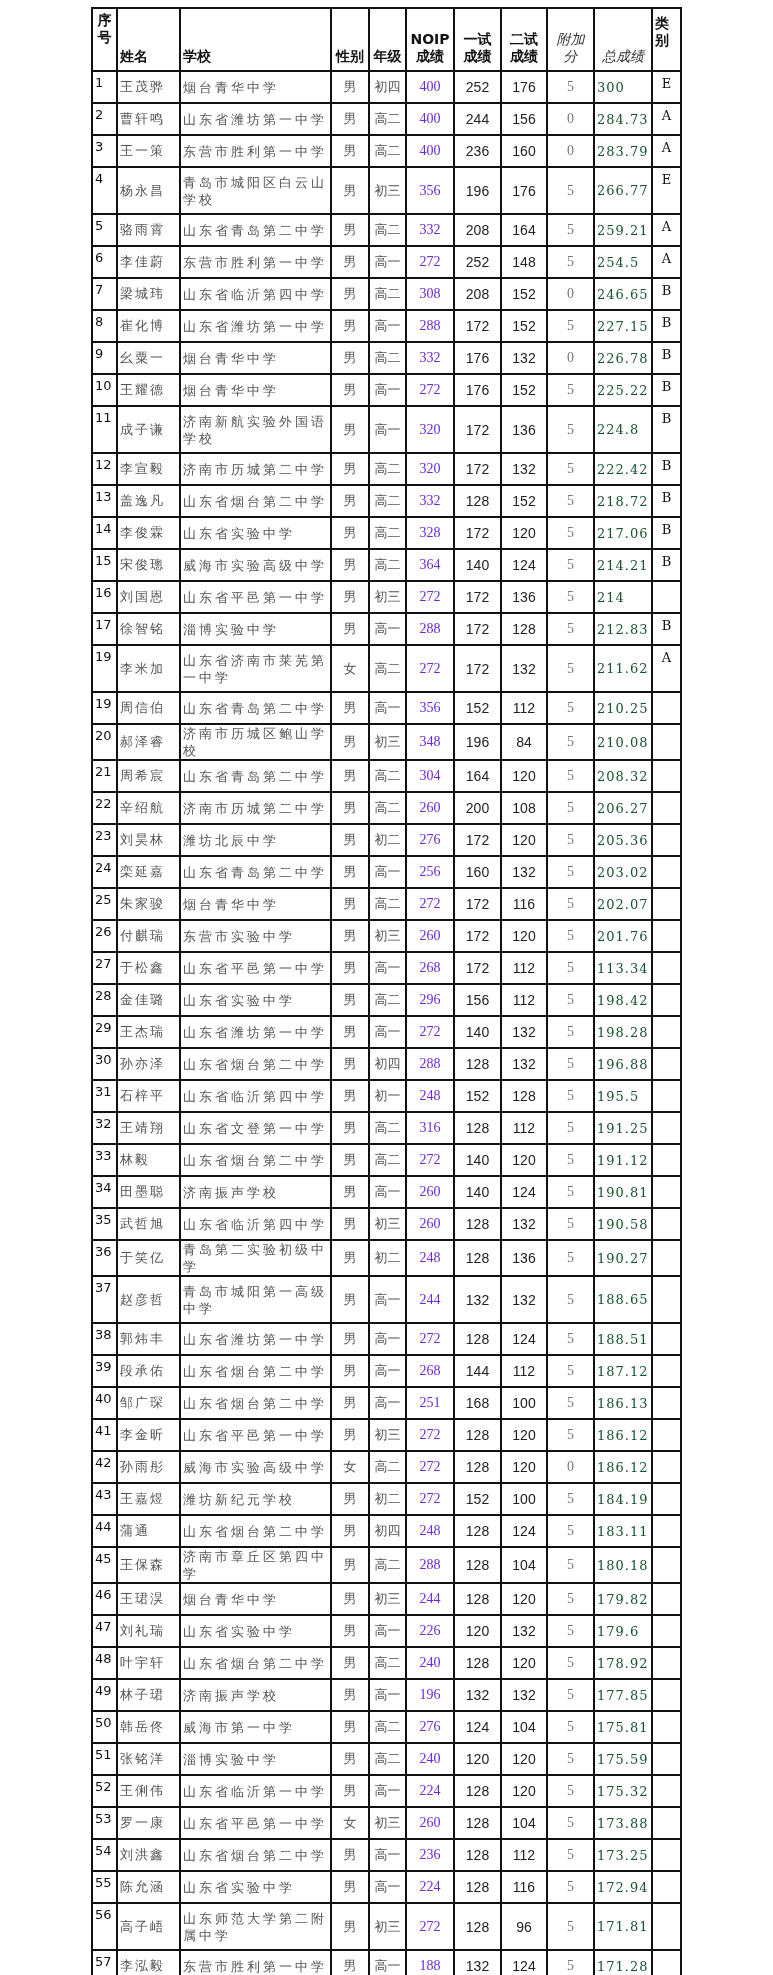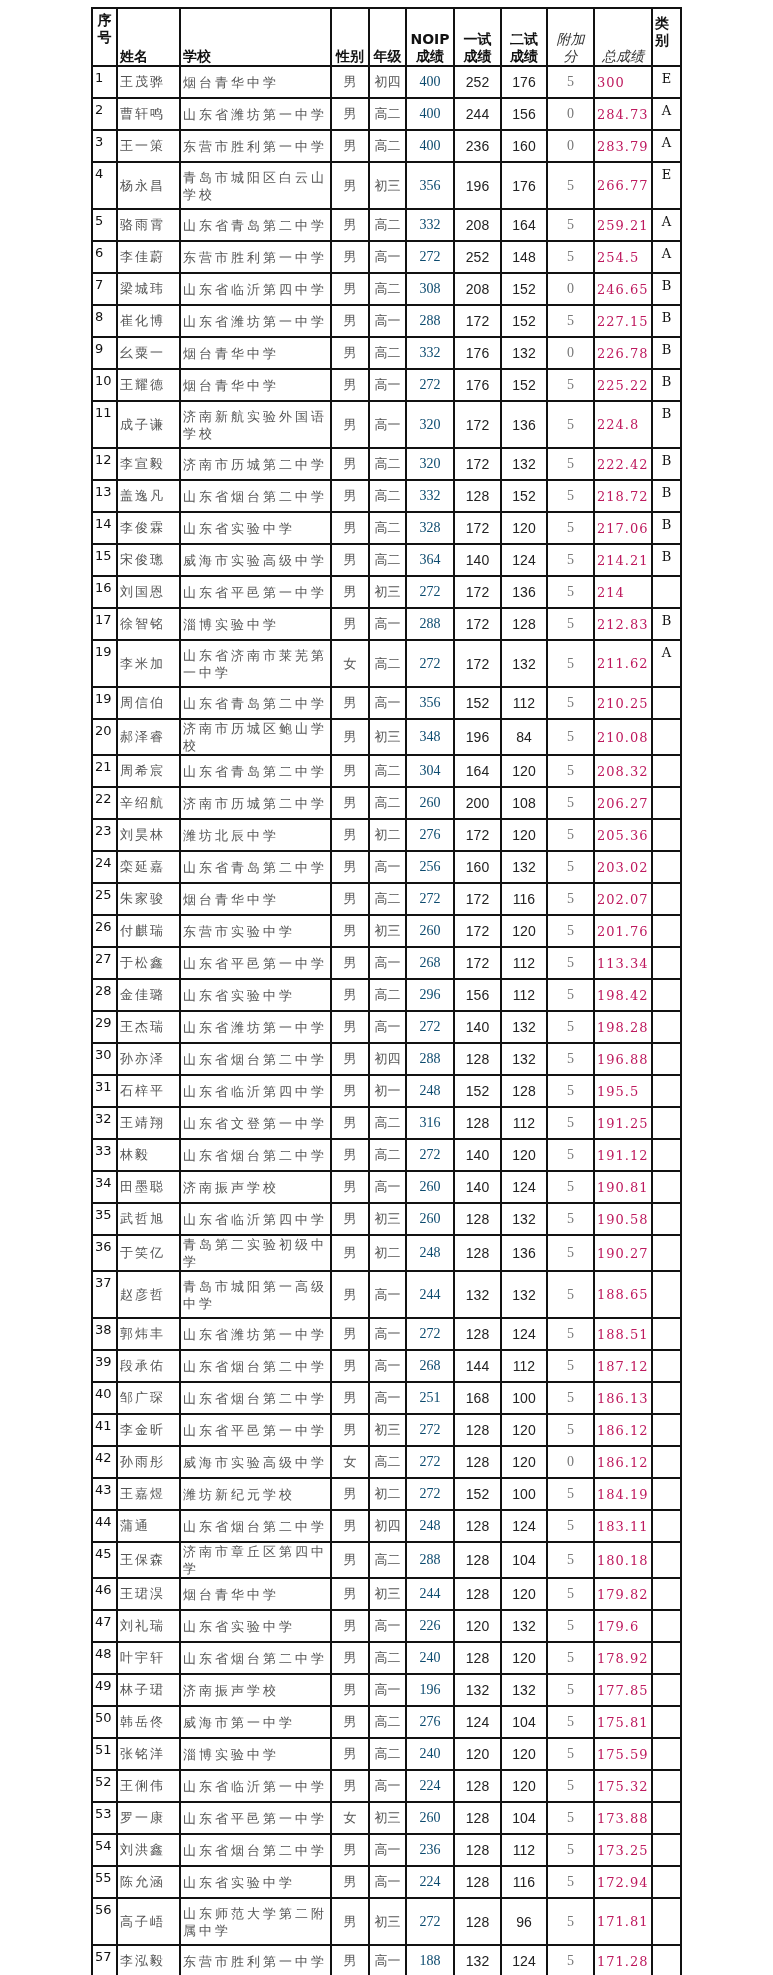--- a/index.html
+++ b/index.html
@@ -3,40 +3,40 @@
 <meta charset="utf-8">
 <style>
   html, body { margin: 0; padding: 0; background: #ffffff; }
   body { width: 773px; height: 1975px; position: relative; overflow: hidden;
          font-family: "DejaVu Serif", serif; color: #444; }
   #score-table { position: absolute; left: 91px; top: 7px; border-collapse: collapse;
                  table-layout: fixed; width: 589px; }
   #score-table td, #score-table th { border: 2px solid #111; padding: 0 2px; font-weight: normal;
                  vertical-align: middle; overflow: hidden; }
   #score-table th { font-family: "DejaVu Sans", sans-serif; font-weight: bold; color: #111;
-                 font-size: 14px; line-height: 17px; height: 50px; vertical-align: bottom; }
+                 font-size: 14px; line-height: 17px; height: 50px; vertical-align: bottom; padding-bottom: 5px; }
   #score-table th.c-seq { vertical-align: top; padding-top: 3px; text-align: center; }
   #score-table th.c-name, #score-table th.c-school { text-align: left; margin-left: 9px; }
   #score-table th.c-gender, #score-table th.c-grade { text-align: center; margin-left: 44px; }
   #score-table th.c-noip, #score-table th.c-r1, #score-table th.c-r2,
   #score-table th.c-bonus { text-align: center; }
   #score-table th.c-bonus { font-style: italic; font-weight: normal; color: #333; }
   #score-table th.c-total { text-align: center; font-style: italic; font-weight: normal; color: #333; margin-left: 40px; }
   #score-table th.c-cat { vertical-align: top; padding-top: 6px; text-align: left; }
   #score-table td { height: 26px; font-size: 13px; }
   #score-table tr.tall td { height: 41px; }
   td.c-seq { font-family: "DejaVu Sans", sans-serif; color: #111; font-size: 13px !important;
              vertical-align: top !important; padding-top: 3px !important; text-align: left; }
   td.c-name { color: #555; letter-spacing: 2px; }
   td.c-school { color: #555; letter-spacing: 3px; line-height: 17px; word-break: break-all; }
   td.c-gender, td.c-grade { text-align: center; color: #555; }
-  td.c-noip { text-align: center; color: #0c4a6e; font-family: "Liberation Serif", serif; font-size: 14px !important; }
+  td.c-noip { text-align: center; color: #6d28d9; font-family: "Liberation Serif", serif; font-size: 14px !important; }
   td.c-r1, td.c-r2 { text-align: center; color: #222; font-family: "Liberation Sans", sans-serif; font-size: 14px !important; }
   td.c-bonus { text-align: center; color: #777; font-family: "Liberation Serif", serif; font-size: 14px !important; }
-  td.c-total { text-align: left; color: #be185d; font-family: "DejaVu Serif", serif; letter-spacing: 1px; margin-top: 47px; }
+  td.c-total { text-align: left; color: #14532d; font-family: "DejaVu Serif", serif; letter-spacing: 1px; margin-top: 47px; }
   td.c-cat { text-align: center; font-family: "DejaVu Serif", serif; font-weight: bold; color: #111;
              vertical-align: top !important; padding-top: 4px !important; }
 </style>
 </head>
 <body>
 
 <table id="score-table">
   <colgroup>
     <col style="width:25px">
       <col style="width:63px">

